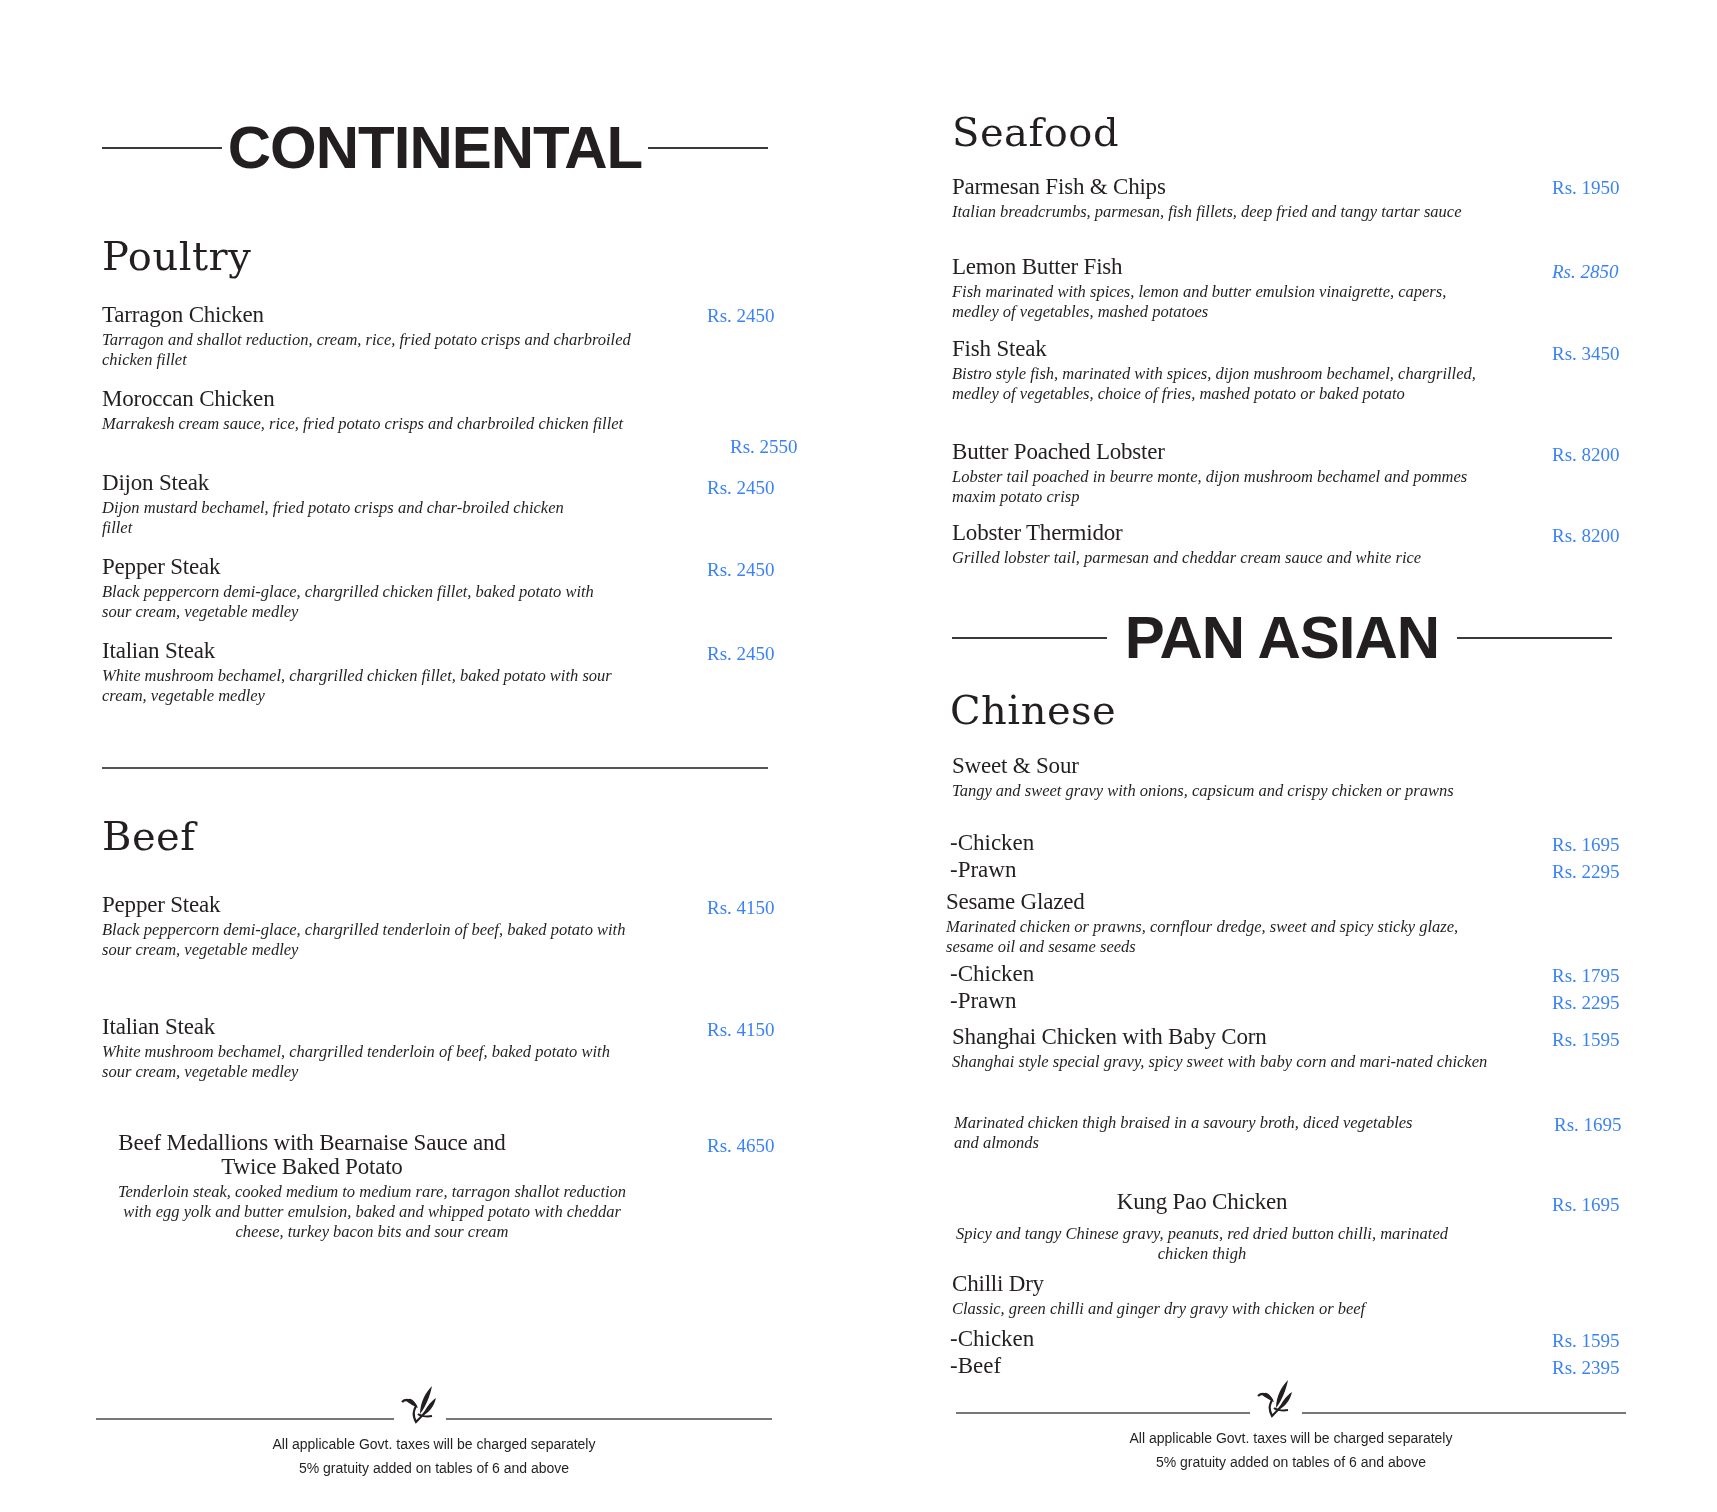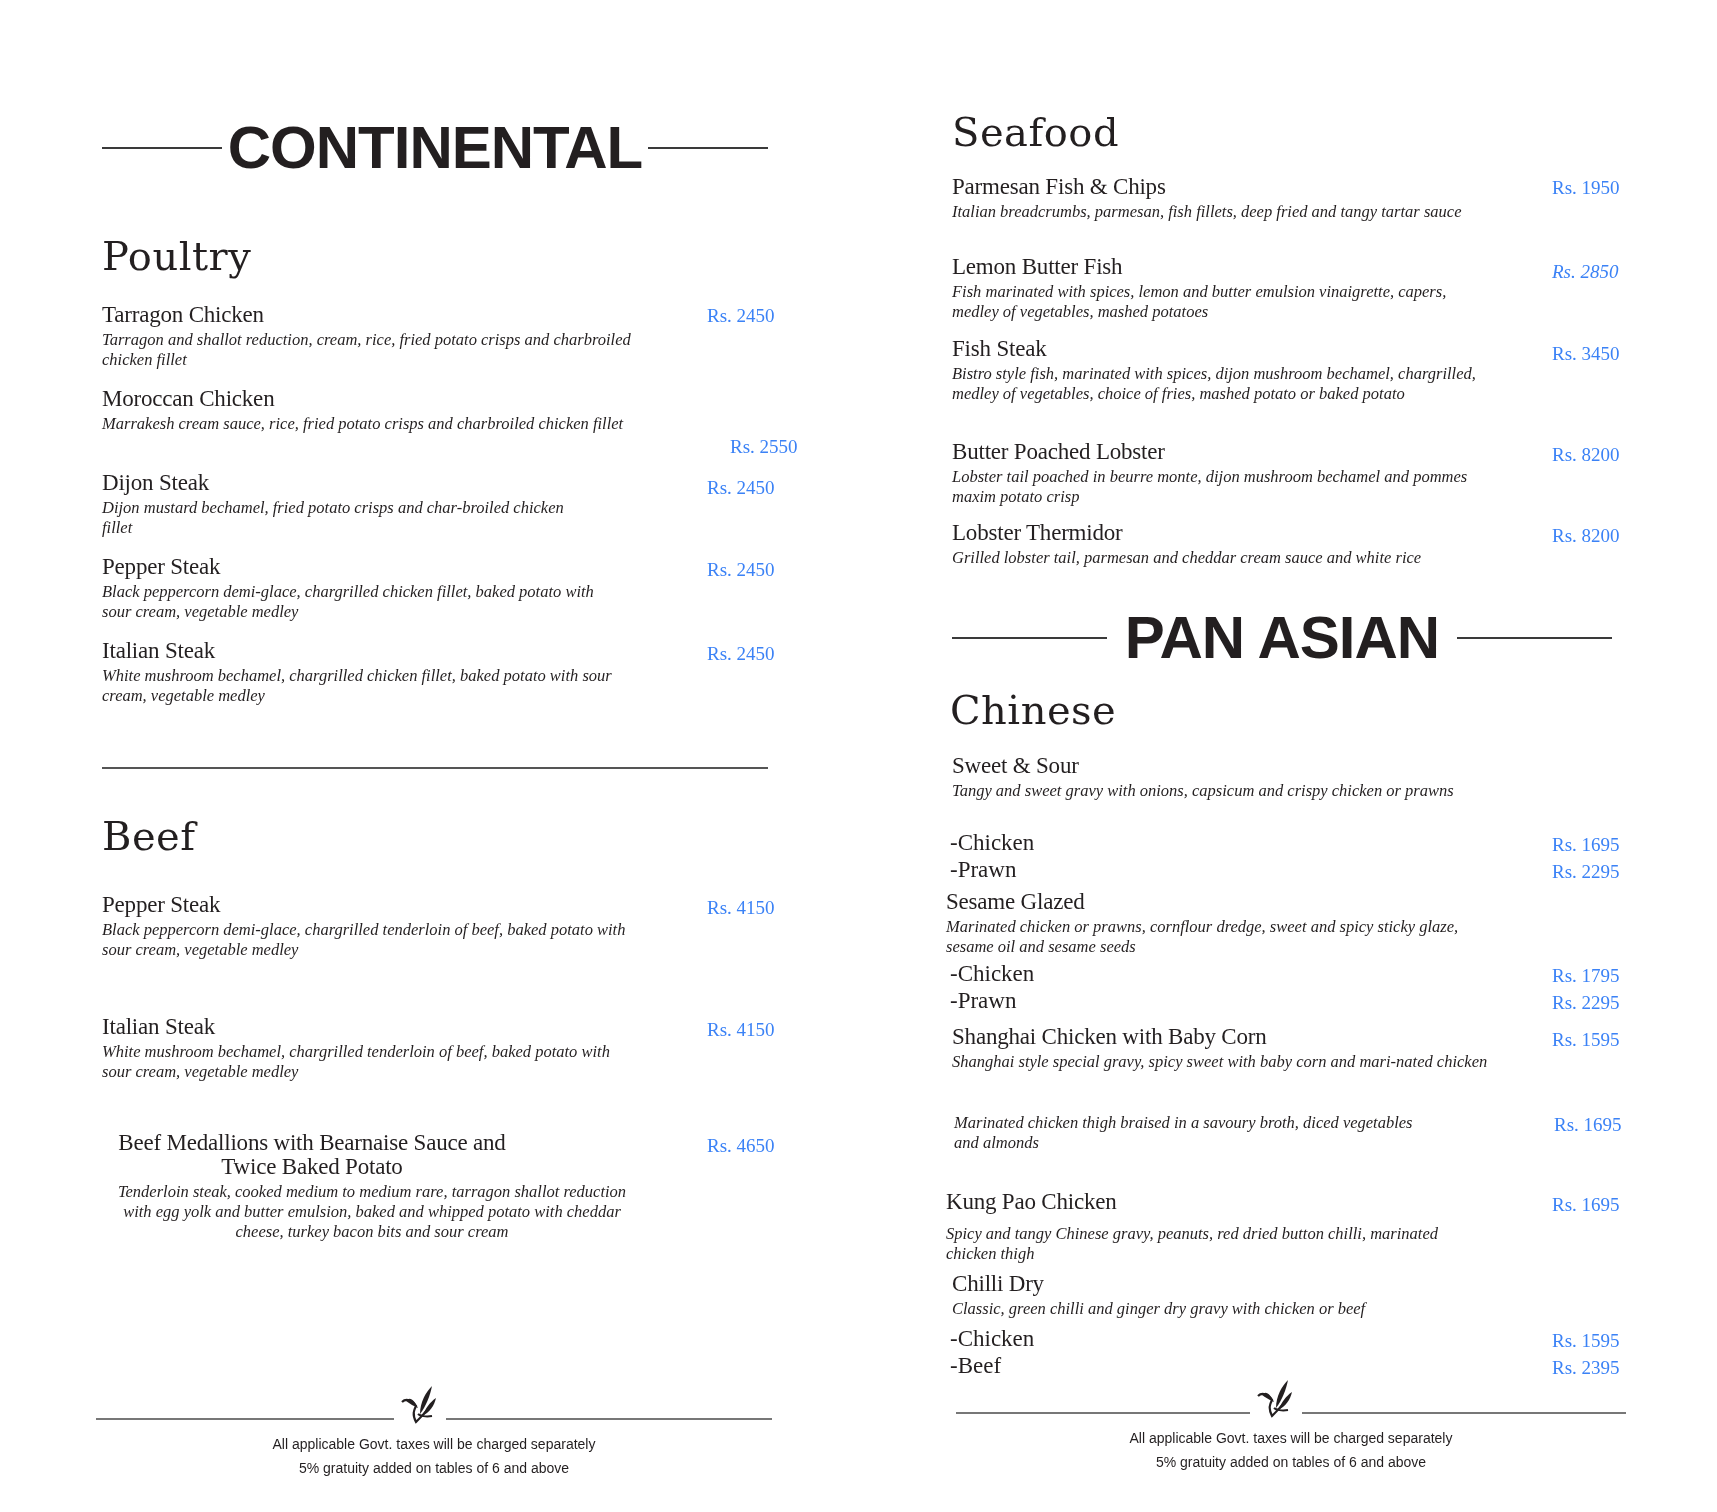--- a/index.html
+++ b/index.html
@@ -175,21 +175,21 @@
     <div class="name">Shanghai Chicken with Baby Corn</div>
     <div class="desc">Shanghai style special gravy, spicy sweet with baby corn and mari-nated chicken</div>
   </div>
   <div class="price" style="left:694px; top:1029px;">Rs. 1595</div>
 
   <div class="item" style="left:96px; top:1110px; width:480px;">
     <div class="desc">Marinated chicken thigh braised in a savoury broth, diced vegetables and almonds</div>
   </div>
   <div class="price" style="left:696px; top:1114px;">Rs. 1695</div>
 
-  <div class="item" style="left:88px; top:1190px; width:500px;">
+  <div class="item" style="left:94px; top:1190px; width:500px;text-align:center;">
     <div class="name">Kung Pao Chicken</div>
     <div class="desc" style="margin-top:10px;">Spicy and tangy Chinese gravy, peanuts, red dried button chilli, marinated chicken thigh</div>
   </div>
   <div class="price" style="left:694px; top:1194px;">Rs. 1695</div>
 
   <div class="item" style="left:94px; top:1272px; width:580px;">
     <div class="name">Chilli Dry</div>
     <div class="desc">Classic, green chilli and ginger dry gravy with chicken or beef</div>
   </div>
   <div class="variant" style="left:92px; top:1327px;">-Chicken</div>

